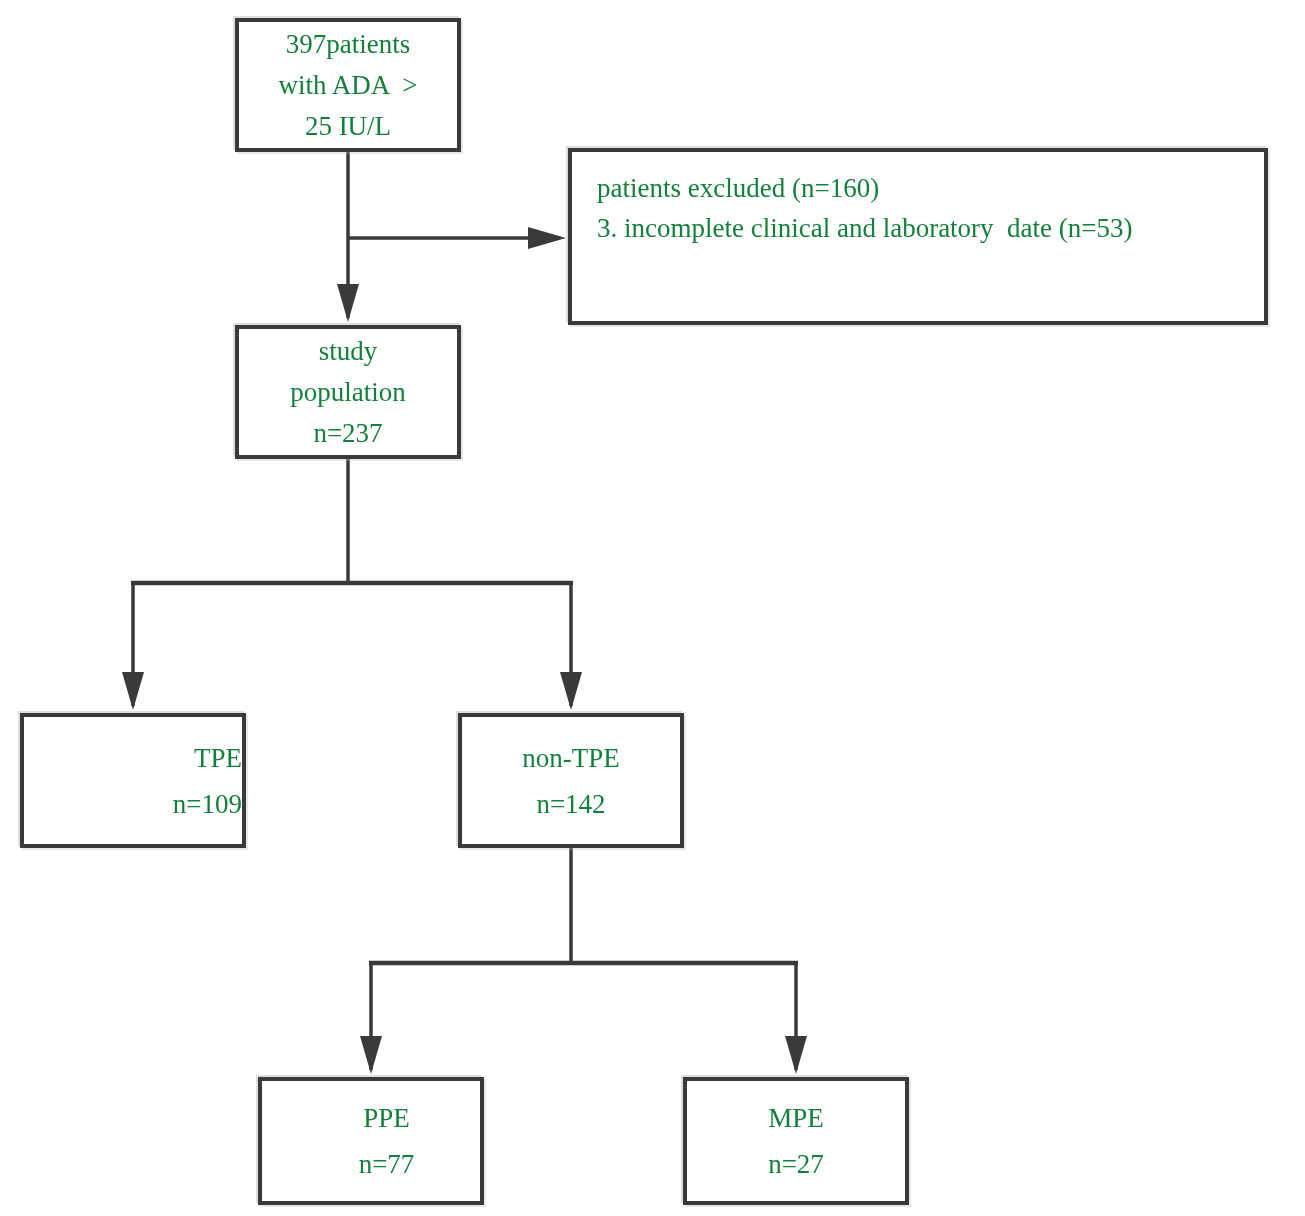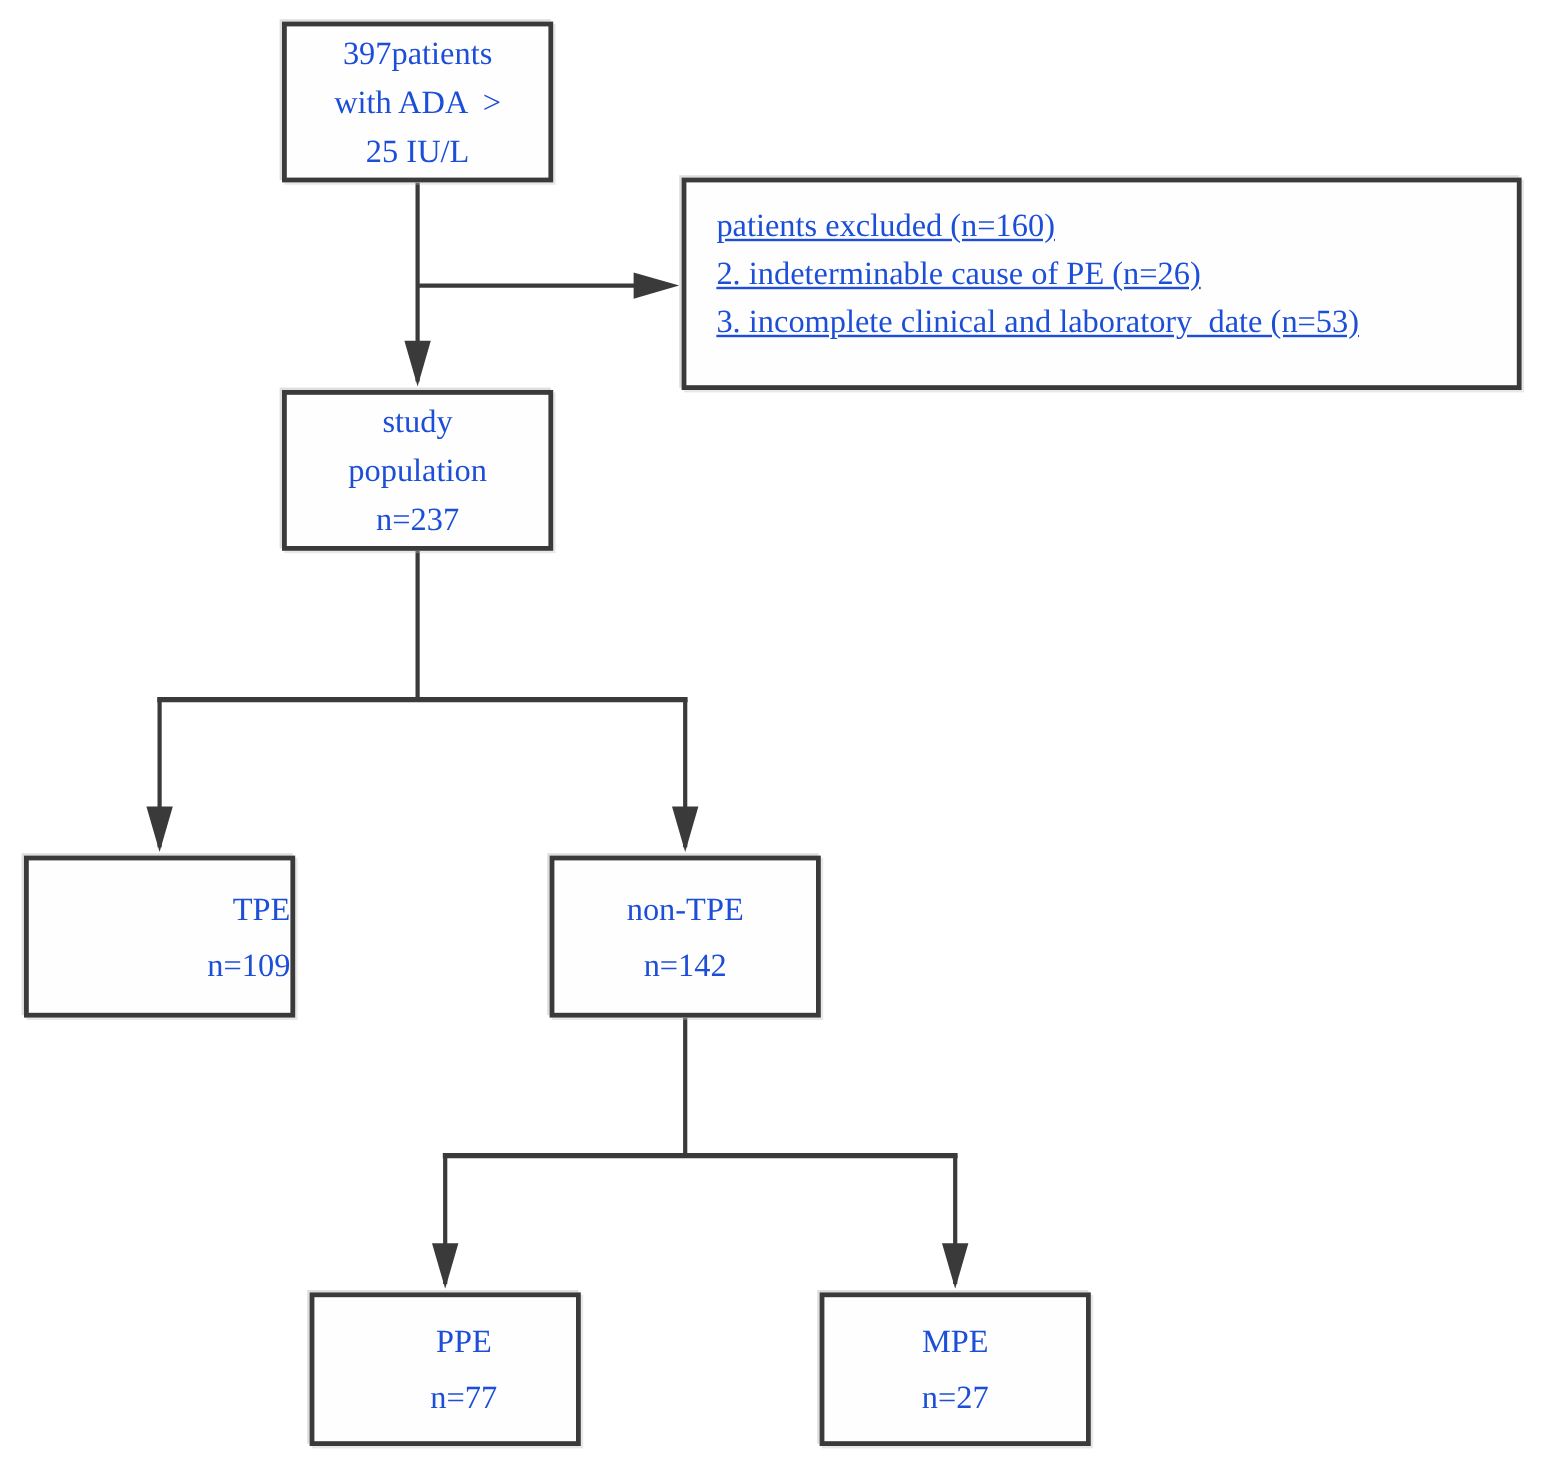--- a/index.html
+++ b/index.html
@@ -20,21 +20,21 @@
     left: 0;
     top: 0;
     width: 1305px;
     height: 1216px;
   }
   .node {
     position: absolute;
     box-sizing: border-box;
     border: 4px solid #3a3a3a;
     background: #fefefe;
-    color: #1d4ed8;
+    color: #15803d;
     display: flex;
     flex-direction: column;
     align-items: center;
     justify-content: center;
     text-align: center;
     font-size: 27px;
     line-height: 41px;
     box-shadow: -2px -2px 0 rgba(160,160,160,0.35), 2px 2px 0 rgba(190,190,190,0.35);
   }
   .node .line {
@@ -45,21 +45,20 @@
   }
   .node.excl {
     align-items: flex-start;
     justify-content: flex-start;
     text-align: left;
     padding: 16px 18px 0 25px;
     line-height: 40px;
   }
   .node.excl .line {
     white-space: pre-wrap;
-    text-decoration: underline;
   }
   
   .pos-top    { left: 235px; top: 18px;   width: 226px; height: 134px; }
   .pos-excl   { left: 568px; top: 148px;  width: 700px; height: 177px; }
   .pos-study  { left: 235px; top: 325px;  width: 226px; height: 134px; }
   .pos-tpe    { left: 20px;  top: 713px;  width: 226px; height: 135px; align-items: flex-end; }
   .pos-nontpe { left: 458px; top: 713px;  width: 226px; height: 135px; }
   .pos-ppe    { left: 258px; top: 1077px; width: 226px; height: 128px; padding-left: 31px; }
   .pos-mpe    { left: 683px; top: 1077px; width: 226px; height: 128px; text-align: right; }
 </style>
@@ -96,21 +95,20 @@
   </svg>
 
   <div class="node pos-top">
     <span class="line">397patients</span>
     <span class="line">with ADA  &gt;</span>
     <span class="line">25 IU/L</span>
   </div>
 
   <div class="node excl pos-excl">
     <span class="line">patients excluded (n=160)</span>
-    <span class="line">2. indeterminable cause of PE (n=26)</span>
     <span class="line">3. incomplete clinical and laboratory  date (n=53)</span>
   </div>
 
   <div class="node pos-study">
     <span class="line">study</span>
     <span class="line">population</span>
     <span class="line">n=237</span>
   </div>
 
   <div class="node two-line pos-tpe">

